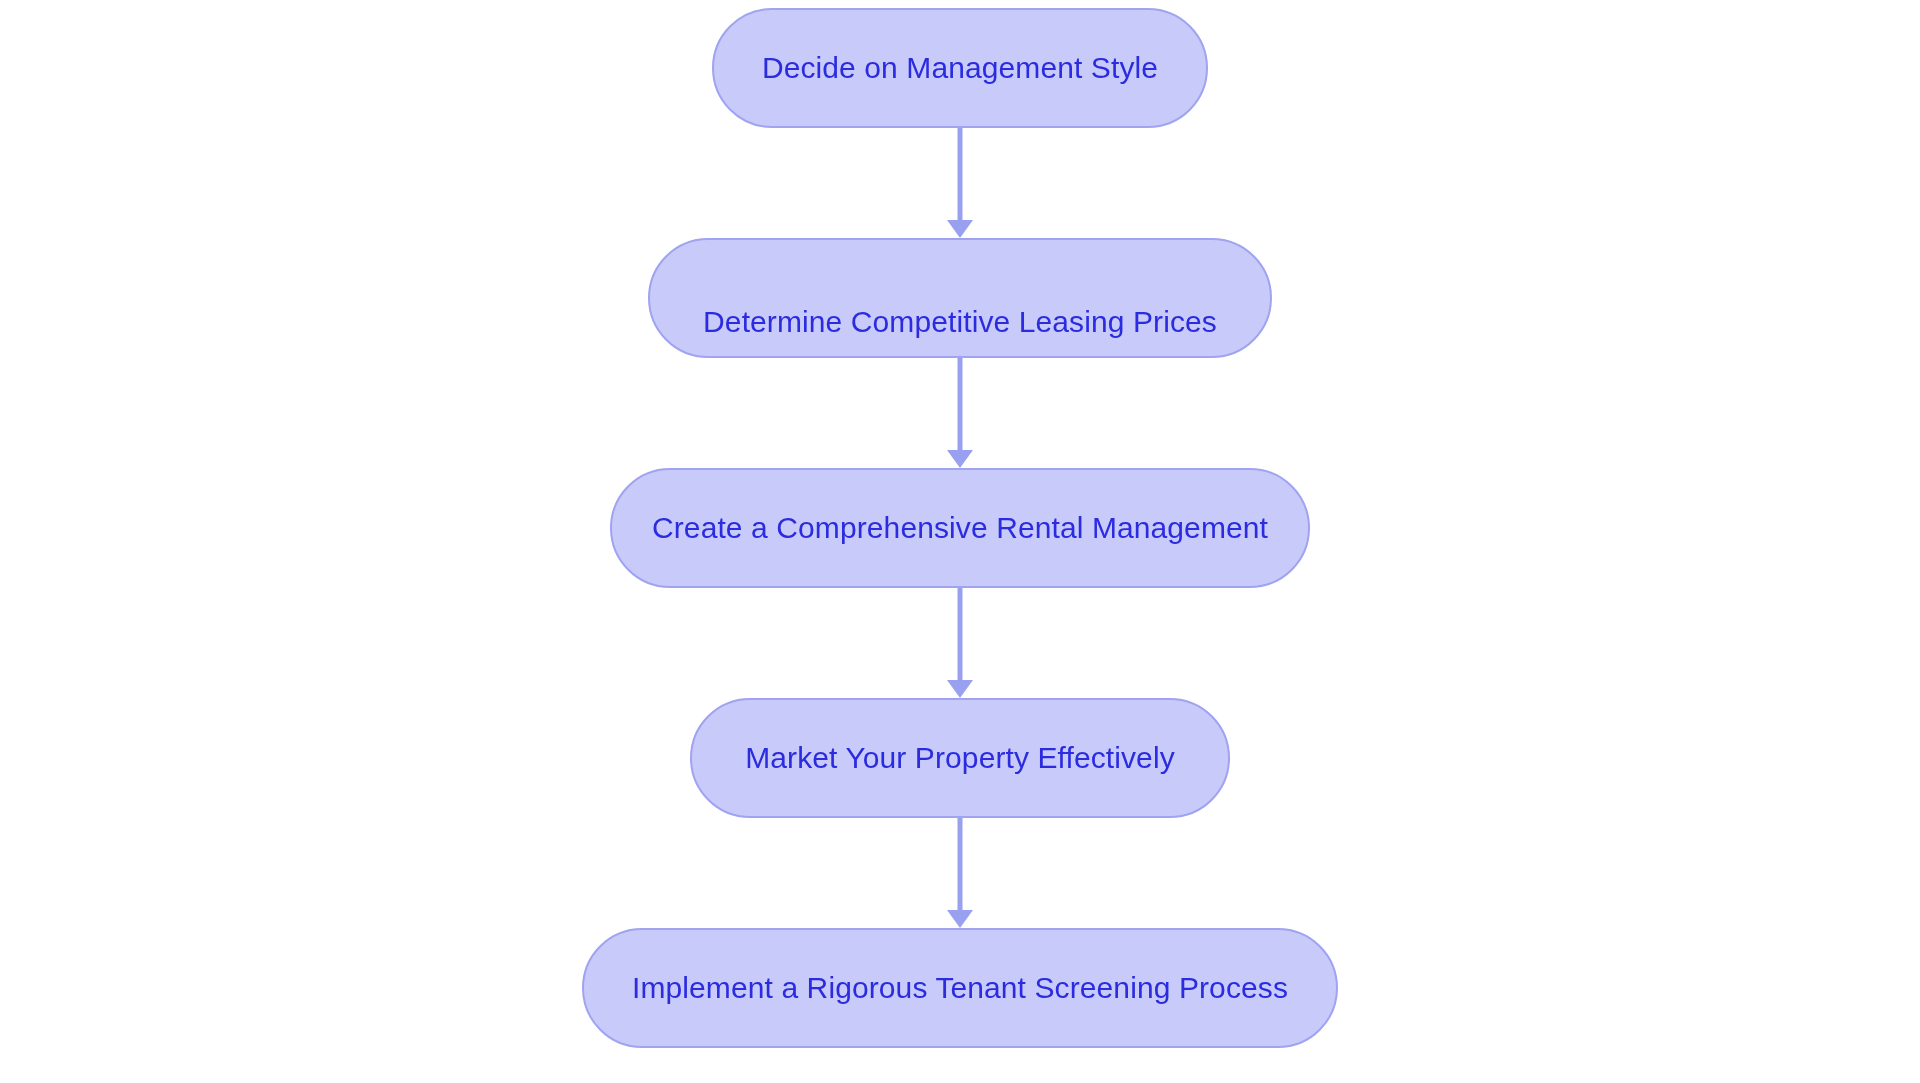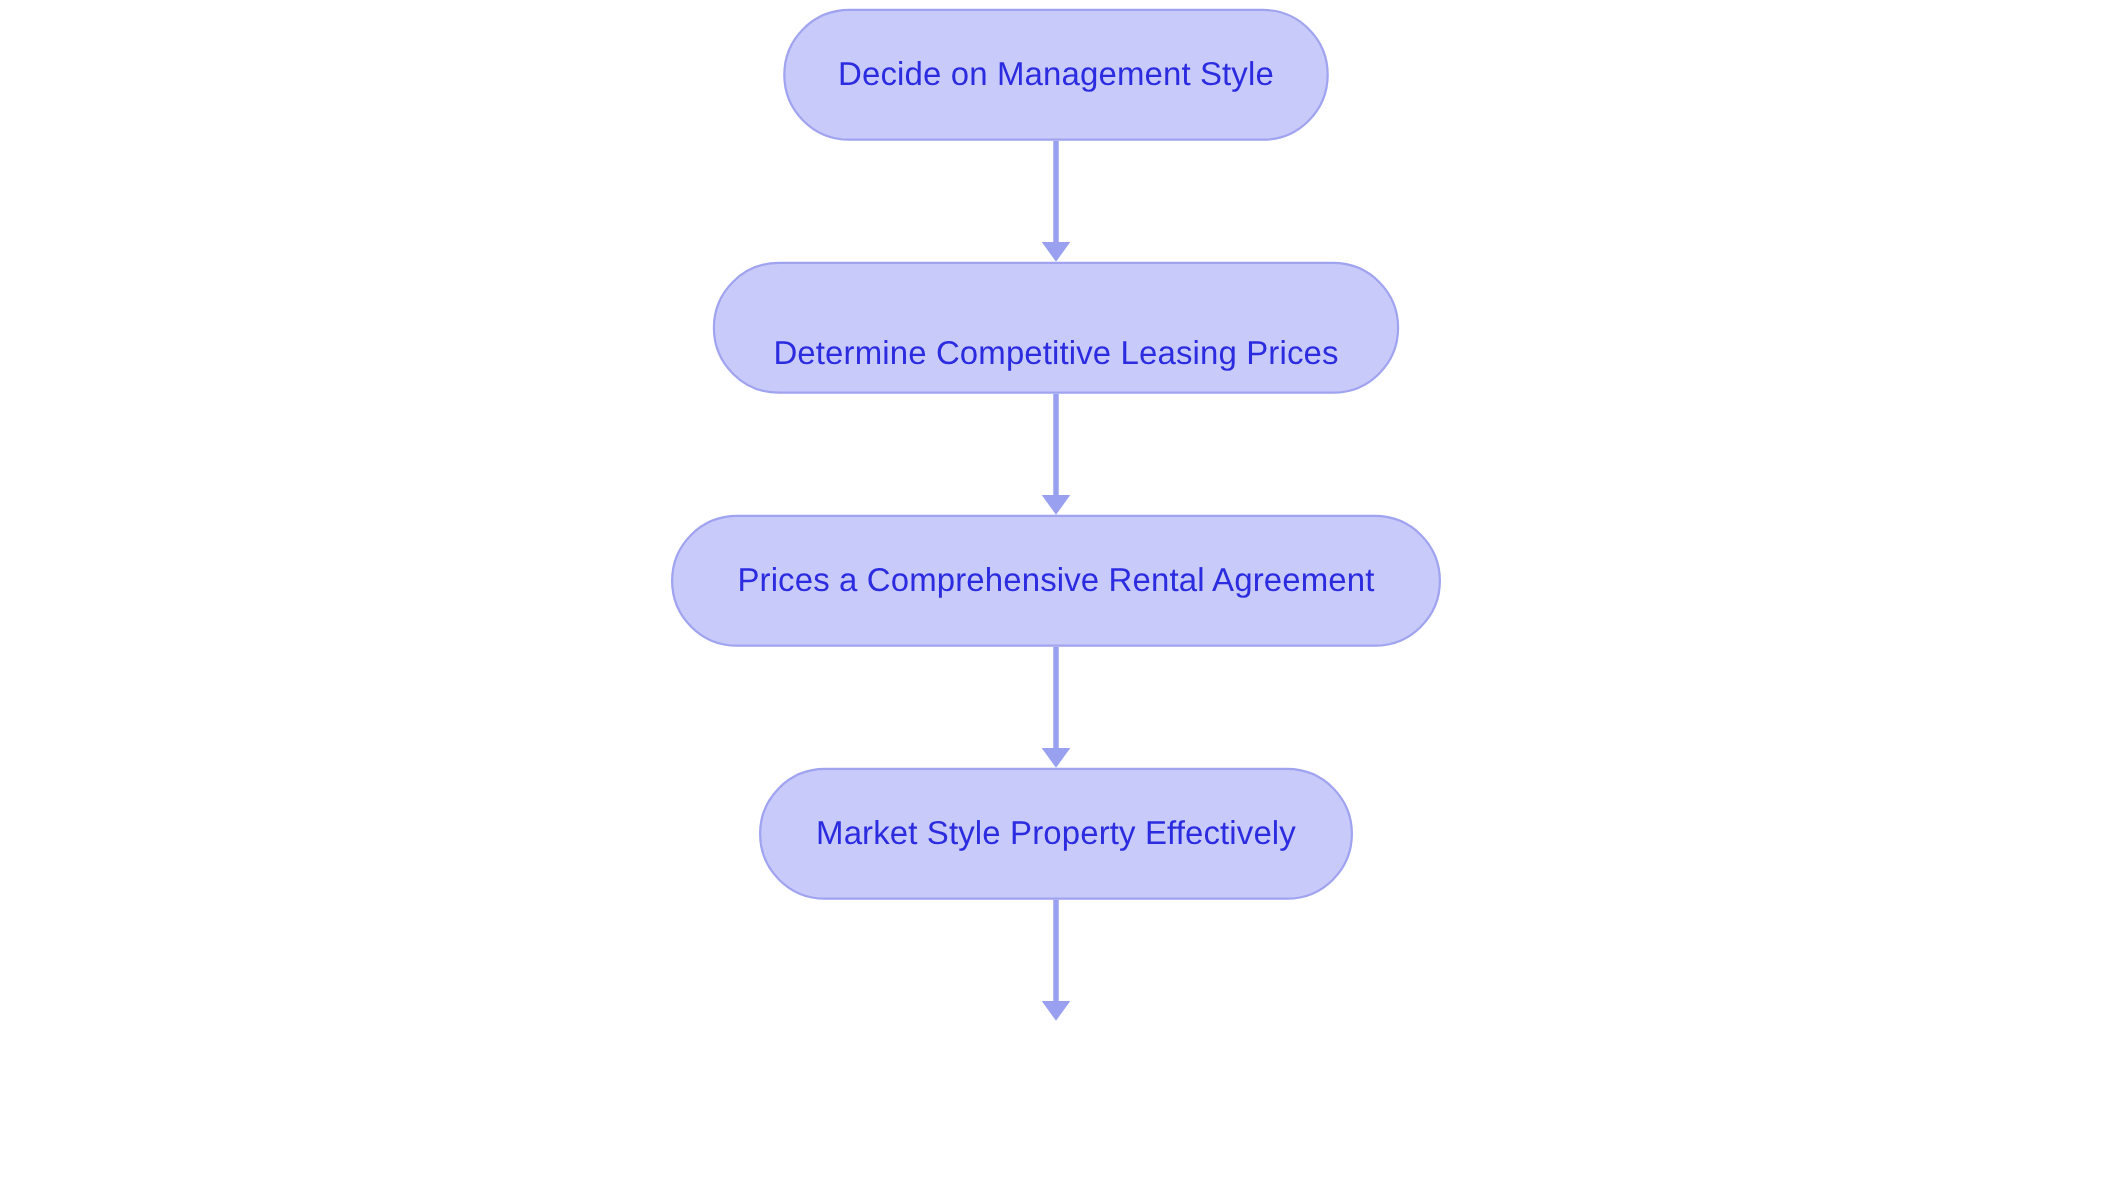--- a/index.html
+++ b/index.html
@@ -113,32 +113,35 @@
     <div class="node n1" style="background: rgb(200, 202, 249); border-color: rgb(159, 163, 240);">
       <span class="node-label" style="color: rgb(43, 43, 224); margin-top: 48px;">Determine Competitive Leasing Prices</span>
     </div>
 
     <div class="connector">
       <span class="stem" style="background: rgb(154, 160, 240);"></span>
       <span class="head" style="border-top-color: rgb(154, 160, 240);"></span>
     </div>
 
     <div class="node n2" style="background: rgb(200, 202, 249); border-color: rgb(159, 163, 240);">
-      <span class="node-label" style="color: rgb(43, 43, 224);">Prices a Comprehensive Rental Agreement</span>
+      <span class="node-label" style="color: rgb(43, 43, 224);">Create a Comprehensive Rental Management</span>
     </div>
 
     <div class="connector">
       <span class="stem" style="background: rgb(154, 160, 240);"></span>
       <span class="head" style="border-top-color: rgb(154, 160, 240);"></span>
     </div>
 
     <div class="node n3" style="background: rgb(200, 202, 249); border-color: rgb(159, 163, 240);">
-      <span class="node-label" style="color: rgb(43, 43, 224);">Market Style Property Effectively</span>
+      <span class="node-label" style="color: rgb(43, 43, 224);">Market Your Property Effectively</span>
     </div>
 
     <div class="connector">
       <span class="stem" style="background: rgb(154, 160, 240);"></span>
       <span class="head" style="border-top-color: rgb(154, 160, 240);"></span>
     </div>
 
+    <div class="node n4" style="background: rgb(200, 202, 249); border-color: rgb(159, 163, 240);">
+      <span class="node-label" style="color: rgb(43, 43, 224);">Implement a Rigorous Tenant Screening Process</span>
+    </div>
 
   </div>
 </div>
 
 </body></html>

